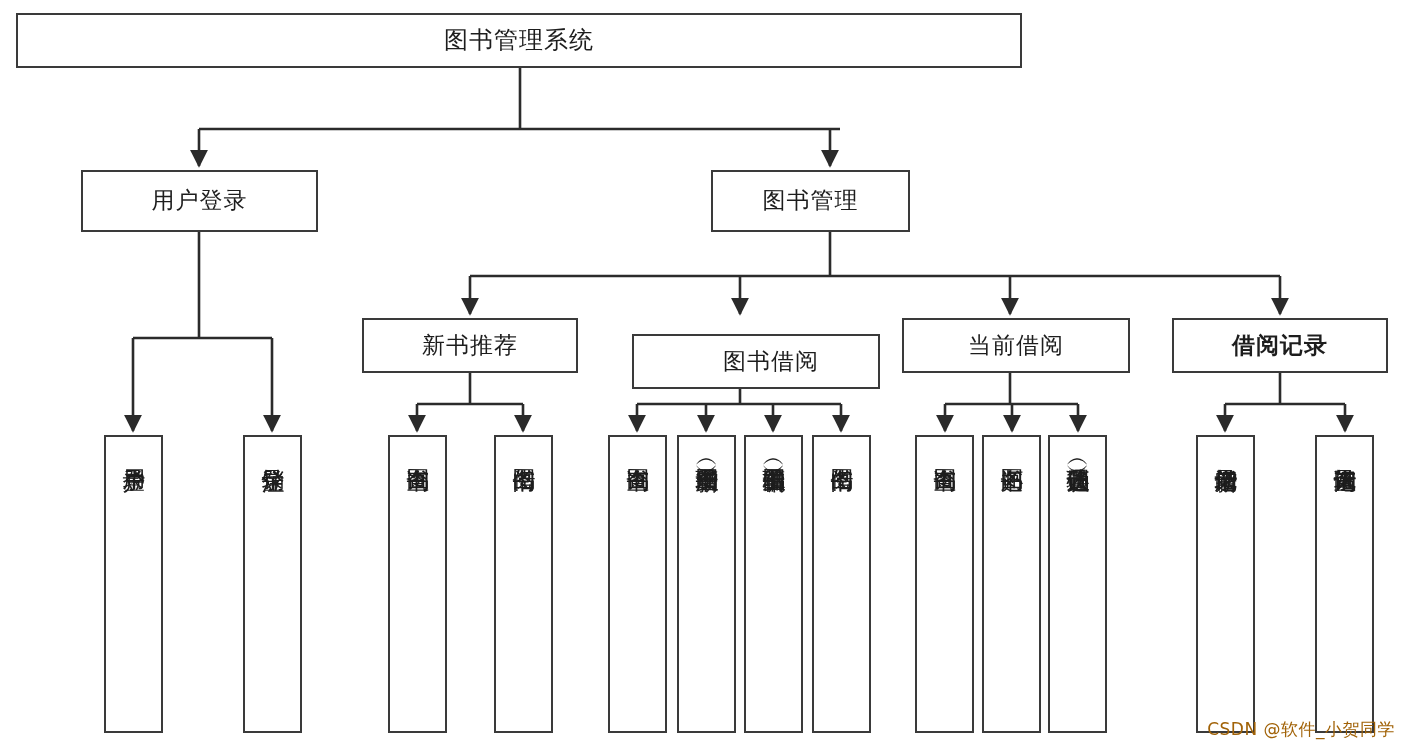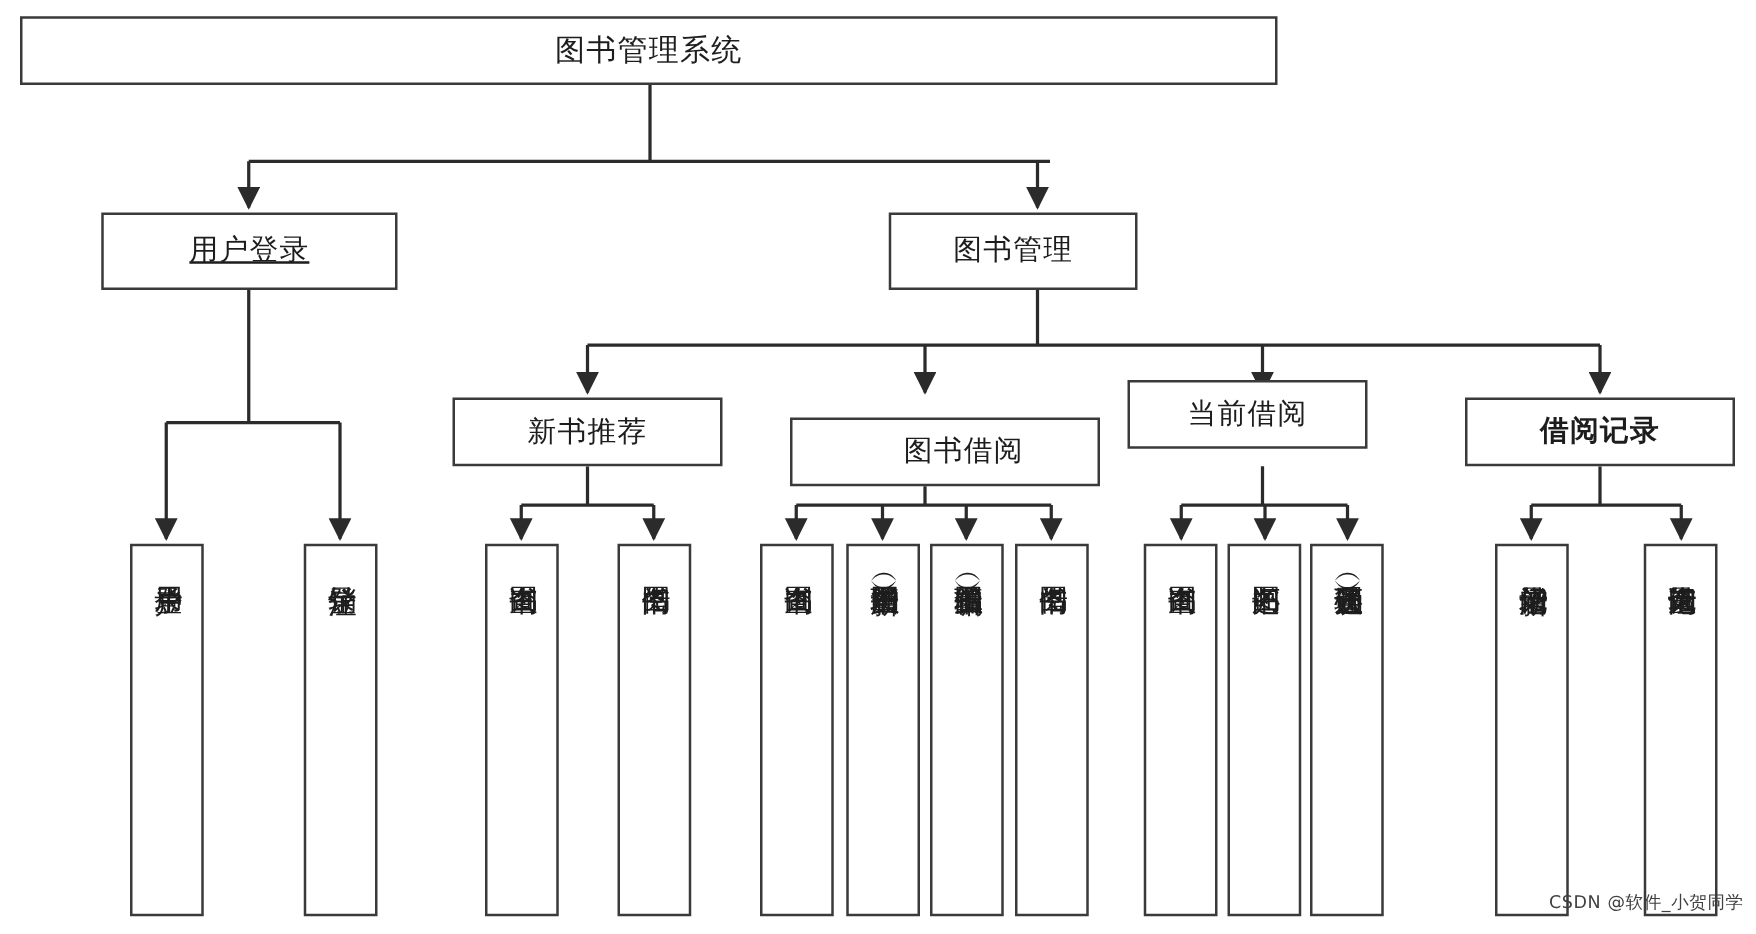--- a/index.html
+++ b/index.html
@@ -37,23 +37,23 @@
   .leaf-label{
     writing-mode:vertical-rl;
     text-orientation:upright;
     line-height:1.12;
     white-space:nowrap;
     display:block;
   }
   #watermark{
     position:absolute;
     right:10px;
-    bottom:16px;
-    font-size:14px;
-    color:#404040;
+    bottom:6px;
+    font-size:17px;
+    color:#a16207;
     letter-spacing:0.5px;
     white-space:nowrap;
     pointer-events:none;
   }
 </style>
 </head>
 <body>
 
 <div id="diagram">
 
@@ -105,34 +105,34 @@
       <path d="M 1225 404 L 1345 404"></path>
       <path d="M 1225 404 L 1225 431" marker-end="url(#arrow)"></path>
       <path d="M 1345 404 L 1345 431" marker-end="url(#arrow)"></path>
     </g>
   </svg>
 
   <div class="node horiz root" style="left:16px;top:13px;width:1006px;height:55px;">
     <span>图书管理系统</span>
   </div>
 
-  <div class="node horiz" style="left:81px;top:170px;width:237px;height:62px;text-decoration:underline;">
+  <div class="node horiz" style="left:81px;top:170px;width:237px;height:62px;">
     <span>用户登录</span>
   </div>
   <div class="node horiz" style="left:711px;top:170px;width:199px;height:62px;">
     <span>图书管理</span>
   </div>
 
   <div class="node horiz" style="left:362px;top:318px;width:216px;height:55px;font-family:Liberation Serif, serif;">
     <span>新书推荐</span>
   </div>
   <div class="node horiz" style="left:632px;top:334px;width:248px;height:55px;padding-left:30px;">
     <span>图书借阅</span>
   </div>
-  <div class="node horiz" style="left:902px;top:304px;width:192px;height:55px;text-align:center;">
+  <div class="node horiz" style="left:902px;top:318px;width:228px;height:55px;text-align:center;">
     <span>当前借阅</span>
   </div>
   <div class="node horiz" style="left:1172px;top:318px;width:216px;height:55px;font-weight:bold;">
     <span>借阅记录</span>
   </div>
 
   <div class="node leaf" style="left:104px;top:435px;width:59px;height:298px;">
     <span class="leaf-label">用户登录</span>
   </div>
   <div class="node leaf" style="left:243px;top:435px;width:59px;height:298px;">

